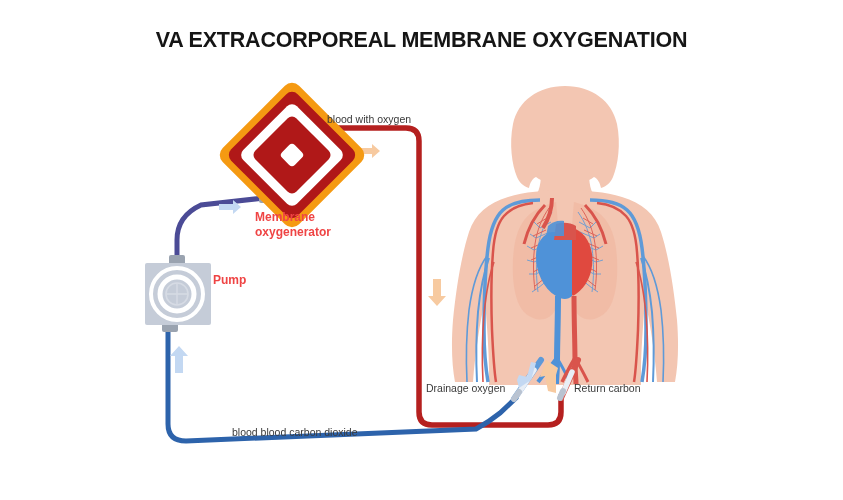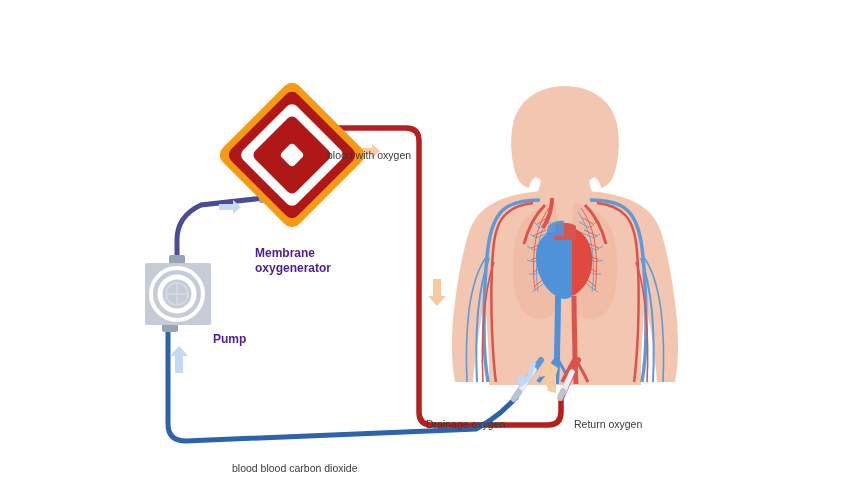--- a/index.html
+++ b/index.html
@@ -40,39 +40,39 @@
     color: #151515;
     font-family: "Liberation Sans", sans-serif;
   }
   .lbl {
     position: absolute;
     color: #3a3a3a;
     font-size: 10.5px;
     font-family: "Liberation Sans", sans-serif;
     white-space: nowrap;
     line-height: 1.25;
-    margin-top: 36px;
   }
   .lbl-bold {
-    color: #4c1d95;
+    color: #ef4444;
     font-weight: bold;
     font-size: 12px;
   }
   #label-oxygen       { left: 327px; top: 113px; }
   #label-co2          { left: 232px; top: 426px; }
   #label-drainage     { left: 426px; top: 382px; }
   #label-return       { left: 574px; top: 382px; }
   #label-membrane     { left: 255px; top: 210px; }
-  #label-pump         { left: 213px; top: 296px; }
+  #label-pump         { left: 213px; top: 273px; }
 </style>
 </head>
 <body>
 
 <div id="canvas">
 
+  <div class="page-title">VA EXTRACORPOREAL MEMBRANE OXYGENATION</div>
 
   <svg id="diagram-svg" viewBox="0 0 843 500">
     <defs>
       <clipPath id="clip-torso">
         <path d="M507,180 C503,196 498,215 494,240 C490,268 487,300 486,330
                  C485,352 487,372 490,385 L640,385
                  C643,372 645,352 644,330 C643,300 640,268 636,240
                  C632,215 627,196 623,180 Z"></path>
       </clipPath>
       <clipPath id="clip-body-all">
@@ -253,21 +253,21 @@
       <path d="M166,294 L188,294 M177,283 L177,305" stroke="#d6dbe4" stroke-width="1.4" fill="none"></path>
     </g>
   </svg>
 
   <div class="lbl" id="label-oxygen">blood with oxygen</div>
 
   <div class="lbl" id="label-co2">blood blood carbon dioxide</div>
 
   <div class="lbl" id="label-drainage">Drainage oxygen</div>
 
-  <div class="lbl" id="label-return">Return oxygen</div>
+  <div class="lbl" id="label-return">Return carbon</div>
 
   <div class="lbl lbl-bold" id="label-membrane">
     <div>Membrane</div>
     <div>oxygenerator</div>
   </div>
 
   <div class="lbl lbl-bold" id="label-pump">Pump</div>
 
 </div>
 

